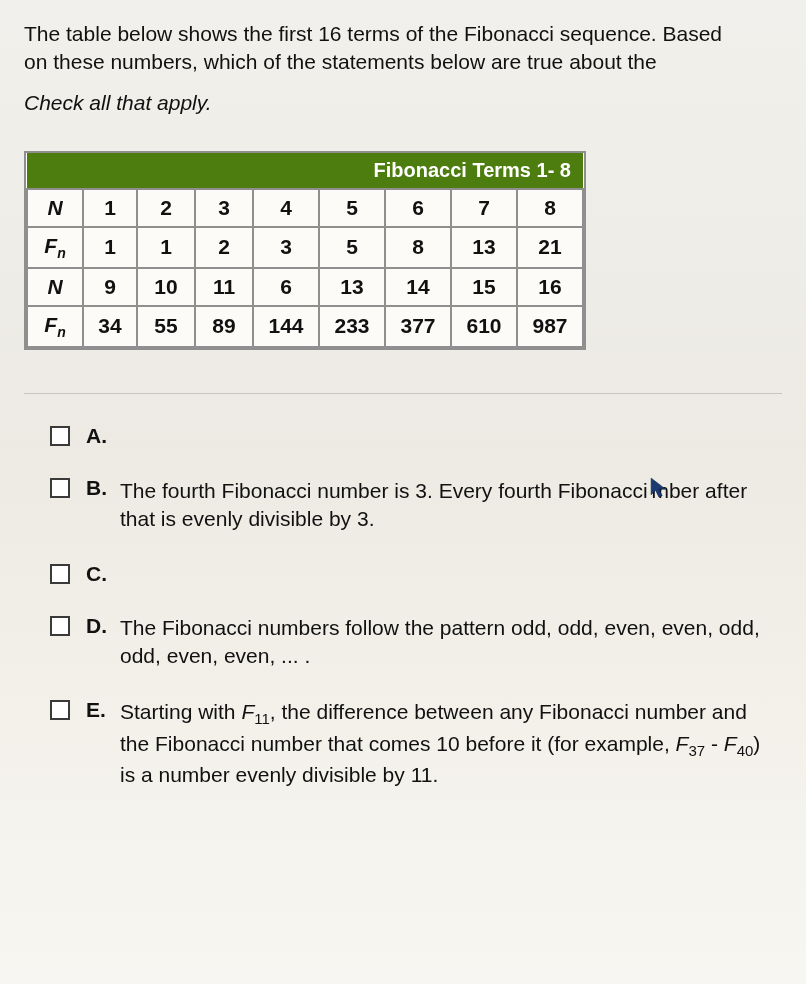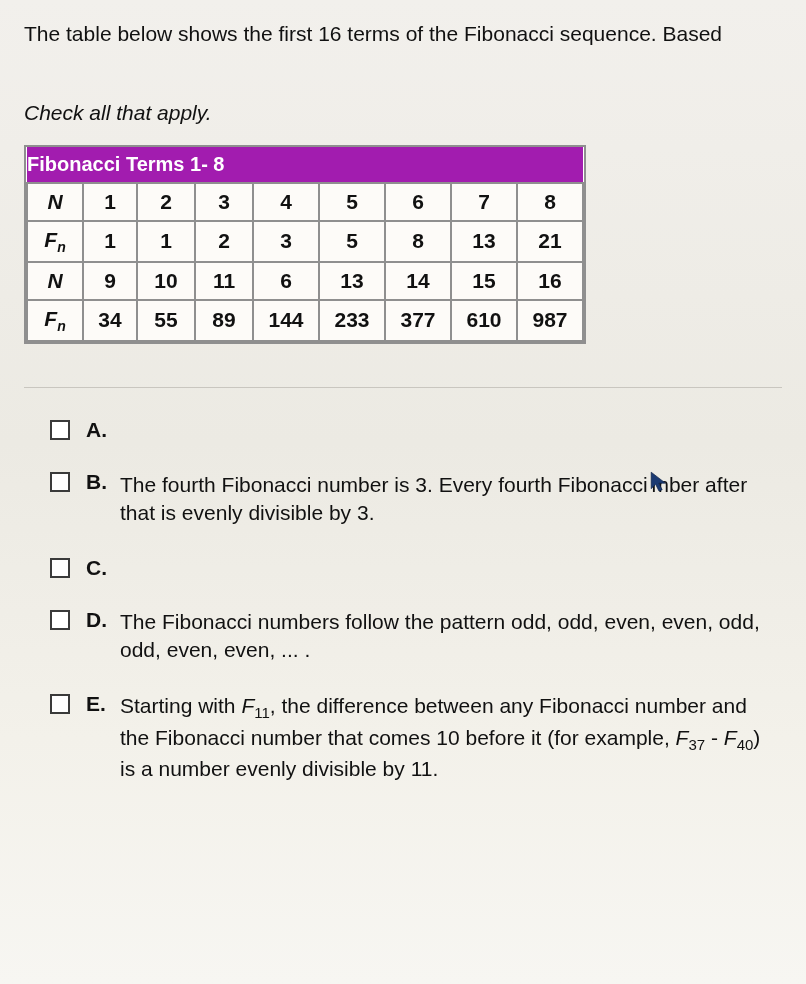--- a/index.html
+++ b/index.html
@@ -6,38 +6,38 @@
     margin: 0;
     padding: 20px 24px;
     font-family: Arial, Helvetica, sans-serif;
     font-size: 21px;
     color: #111;
     background: linear-gradient(180deg, #f2f0ec 0%, #eceae3 45%, #f3f1ea 75%, #f7f6f2 100%);
     width: 806px;
     box-sizing: border-box;
     min-height: 984px;
   }
-  .question { line-height: 1.35; margin-bottom: 24px; }
-  .instruction { font-style: italic; margin-bottom: 20px; }
+  .question { line-height: 1.35; margin-bottom: 14px; }
+  .instruction { font-style: italic; margin-bottom: 36px; }
 
   .fib-wrap {
     display: inline-block;
     border: 2px solid #8f8f8f;
   }
 
   table.fib {
     border-collapse: collapse;
     background: #fff;
   }
   table.fib th.section-header {
-    background: #a21caf;
+    background: #4d7c0f;
     color: #fff;
     font-weight: bold;
-    text-align: left;
-    padding: 6px 0;
+    text-align: right;
+    padding: 6px 12px;
     font-size: 20px;
     border: none;
   }
   table.fib td {
     border: 2px solid #8f8f8f;
     text-align: center;
     font-weight: bold;
     font-size: 21px;
     padding: 6px 2px;
     background: #fdfbf8;
@@ -87,21 +87,21 @@
   .cursor svg { width:22px; height:22px; position:relative; top:-2px; left:-2px;}
 </style>
 </head>
 <body>
 
 
 
 
 <div class="question">
   <span>The table below shows the first 16 terms of the Fibonacci sequence. Based</span><br>
-  <br>
+  <span>on these numbers, which of the statements below are true about the</span><br>
 </div>
 
 <div class="instruction">Check all that apply.</div>
 
 
 <div class="fib-wrap">
 <table class="fib">
   <tbody>
         <tr>
           <th class="section-header" colspan="9">Fibonacci Terms 1- 8</th>

